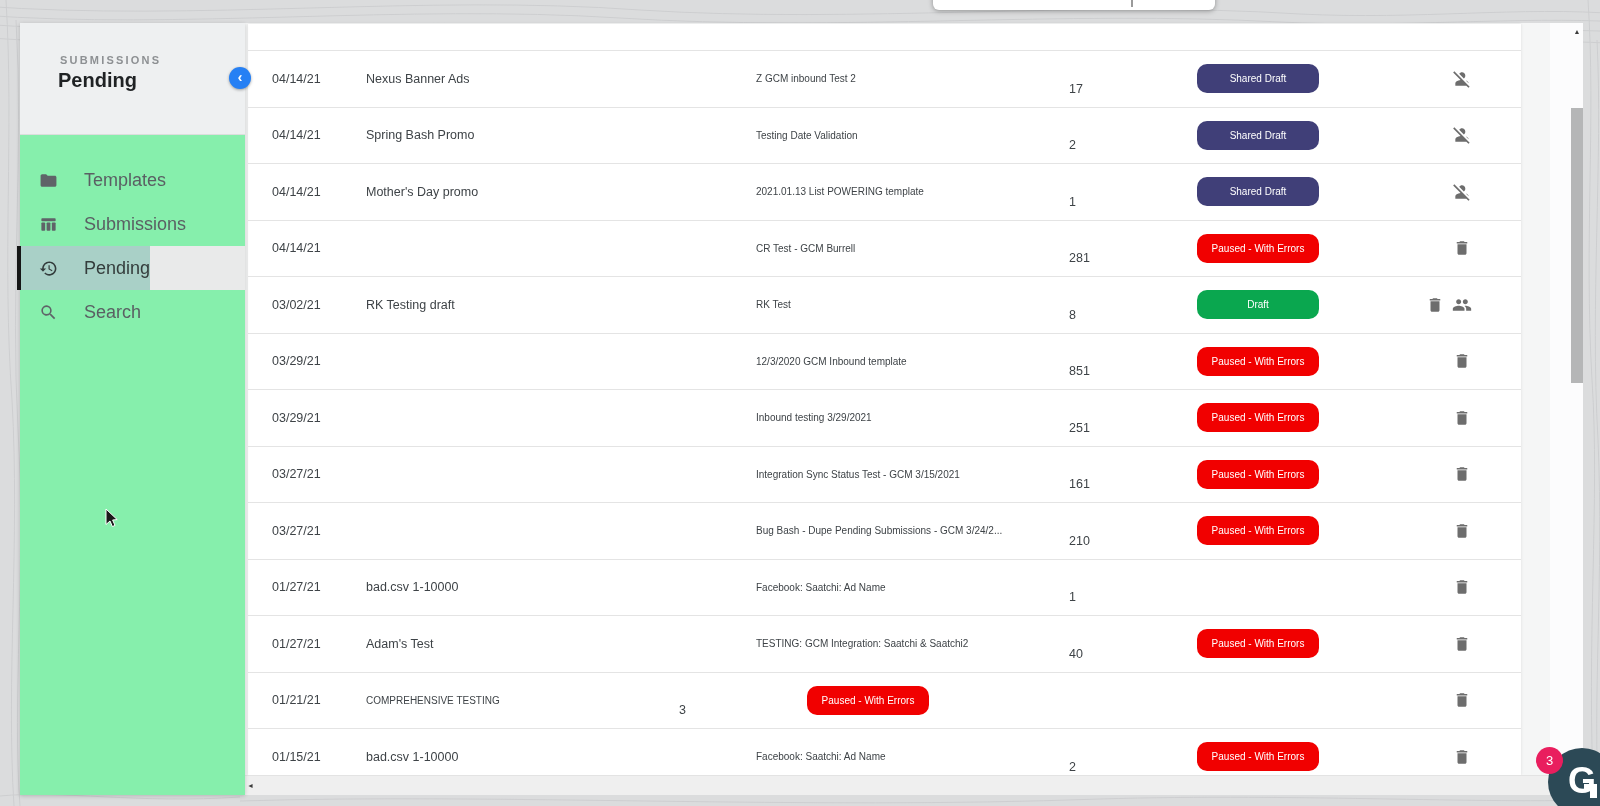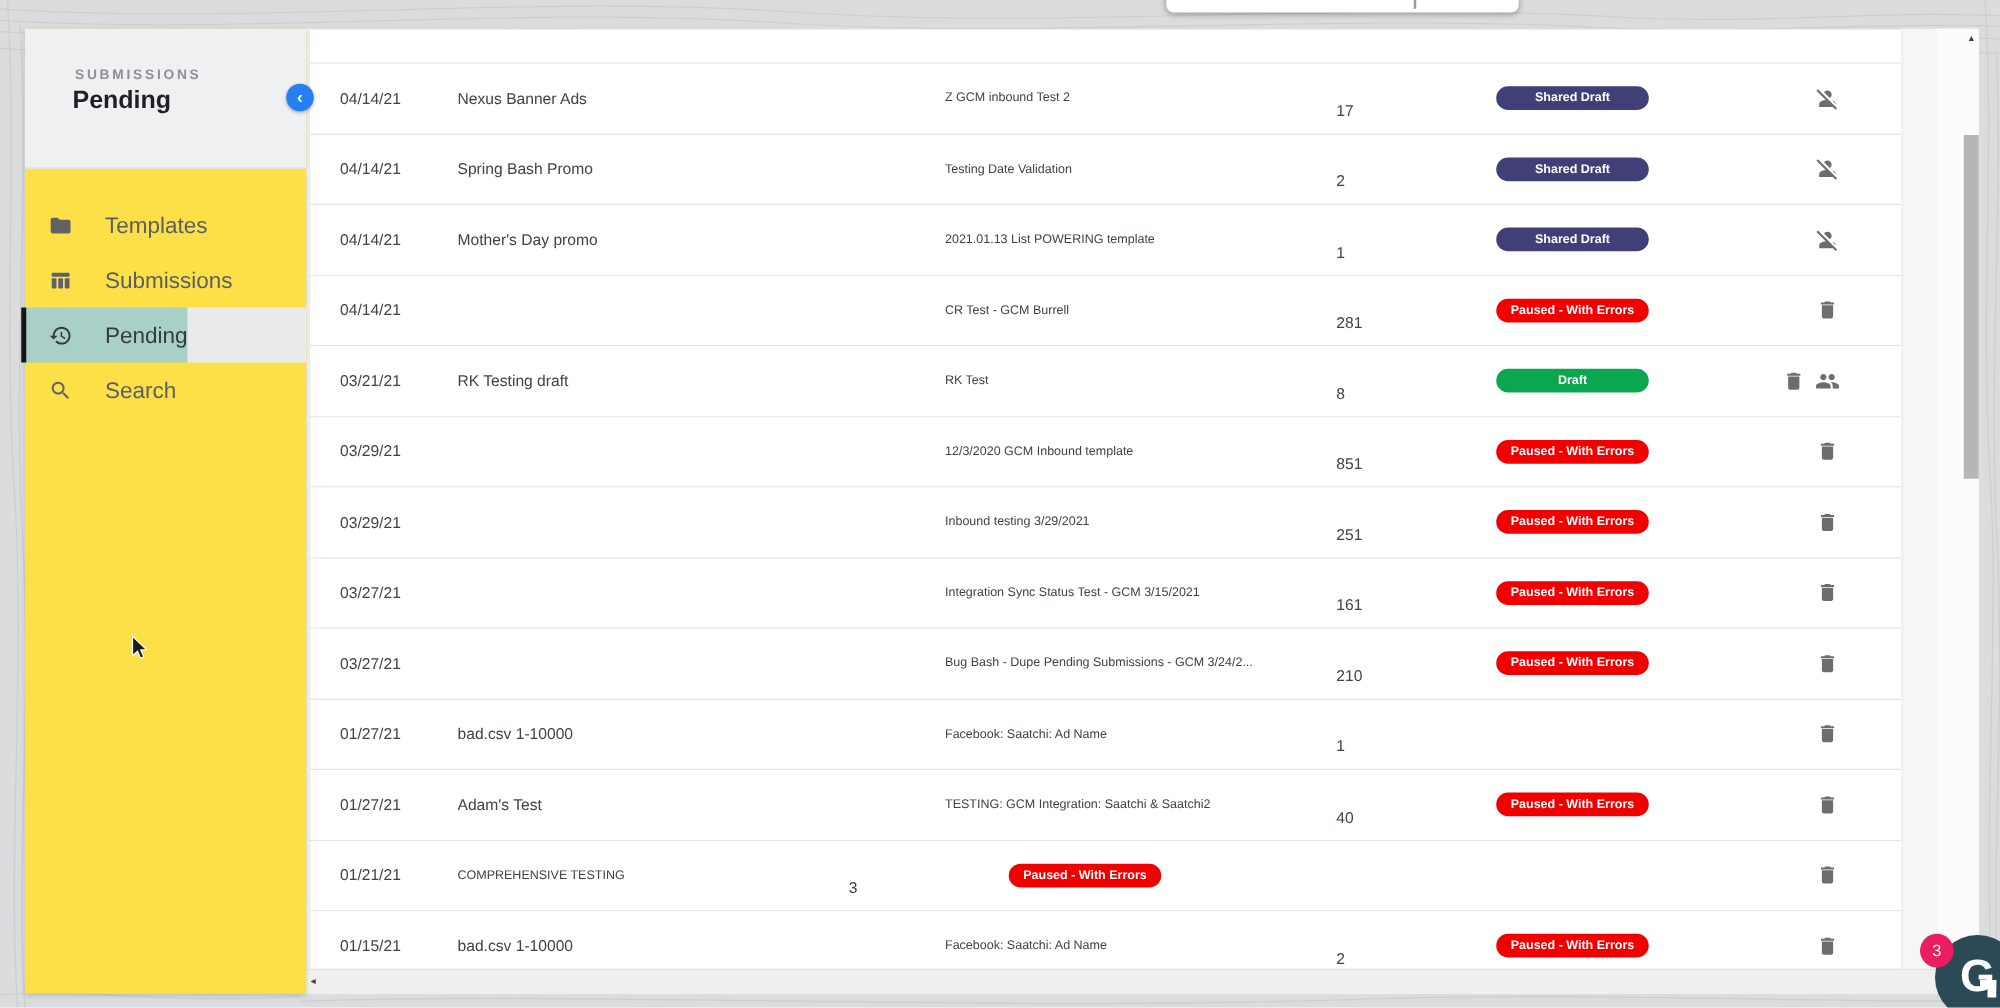--- a/index.html
+++ b/index.html
@@ -23,21 +23,21 @@
 
   
   .main-surface{
     position:absolute; left:245px; top:23px; width:1338px; height:772px;
     background:#f5f6f6; z-index:1;
   }
 
   
   .sidebar{
     position:absolute; left:20px; top:23px; width:225px; height:772px;
-    background:#fde047; z-index:10;
+    background:#86efac; z-index:10;
     box-shadow:0 1px 4px rgba(0,0,0,.18);
   }
   .sidebar-header{
     position:relative; height:112px; background:#eef0f1; border-bottom:1px solid #dcdddd;
   }
   .section-label{
     position:absolute; left:40px; top:31px; font-size:11px; font-weight:bold;
     letter-spacing:2.2px; color:#8d9093;
   }
   .sidebar-title{
@@ -66,21 +66,21 @@
   }
   .table-top-strip{ height:27px; border-bottom:1px solid #e4e4e4; }
   .trow{ display:flex; align-items:center; height:56.5px; border-bottom:1px solid #e4e4e4; background:#fff; }
   .c-date{ flex:0 0 118px; padding-left:24px; font-size:12.5px; }
   .c-name{ flex:0 0 390px; font-size:12.5px; white-space:nowrap; overflow:hidden; }
   .c-template{ flex:0 0 290px; font-size:10px; white-space:nowrap; overflow:hidden; }
   .c-count{ flex:0 0 74px; padding-left:23px; font-size:12.5px;margin-top:20px; }
   .c-badge{ flex:0 0 276px; display:flex; justify-content:center; }
   .c-actions{ flex:1; display:flex; justify-content:flex-end; align-items:center; gap:7px; padding-right:49px; }
   .badge{
-    min-width:122px; height:19px; border-radius:10px; color:#fff; font-size:10px; font-weight:bold;
+    min-width:122px; height:29px; border-radius:10px; color:#fff; font-size:10px; font-weight:normal;
     display:flex; align-items:center; justify-content:center; white-space:nowrap; padding:0 8px;
   }
   .act-icon{ width:20px; height:20px; cursor:pointer; display:flex; align-items:center; justify-content:center; }
 
   
   .v-lane{ position:absolute; left:1550px; top:23px; width:33px; height:772px; background:#fcfcfd; z-index:6; }
   .v-up{ position:absolute; left:1571px; top:26px; width:12px; height:12px; z-index:7;
          font-size:7px; color:#3c3c3c; text-align:center; line-height:12px; cursor:pointer;}
   .v-thumb{ position:absolute; left:1571px; top:108px; width:12px; height:275px; background:#b5b6b7; z-index:7; cursor:pointer;}
 
@@ -248,21 +248,21 @@
         </div>
         <div class="c-actions">
           <span class="act-icon">
             <svg width="18" height="18" viewBox="0 0 24 24" fill="#6d6d6d">
               <path d="M6 19c0 1.1.9 2 2 2h8c1.1 0 2-.9 2-2V7H6v12zM19 4h-3.5l-1-1h-5l-1 1H5v2h14V4z"></path>
             </svg>
           </span>
         </div>
       </div>
       <div class="trow">
-        <div class="c-date">03/21/21</div>
+        <div class="c-date">03/02/21</div>
         <div class="c-name">RK Testing draft</div>
         <div class="c-template">RK Test</div>
         <div class="c-count">8</div>
         <div class="c-badge">
           <div class="badge" style="background: rgb(10, 167, 79);">Draft</div>
         </div>
         <div class="c-actions">
           <span class="act-icon">
             <svg width="18" height="18" viewBox="0 0 24 24" fill="#6d6d6d">
               <path d="M6 19c0 1.1.9 2 2 2h8c1.1 0 2-.9 2-2V7H6v12zM19 4h-3.5l-1-1h-5l-1 1H5v2h14V4z"></path>

